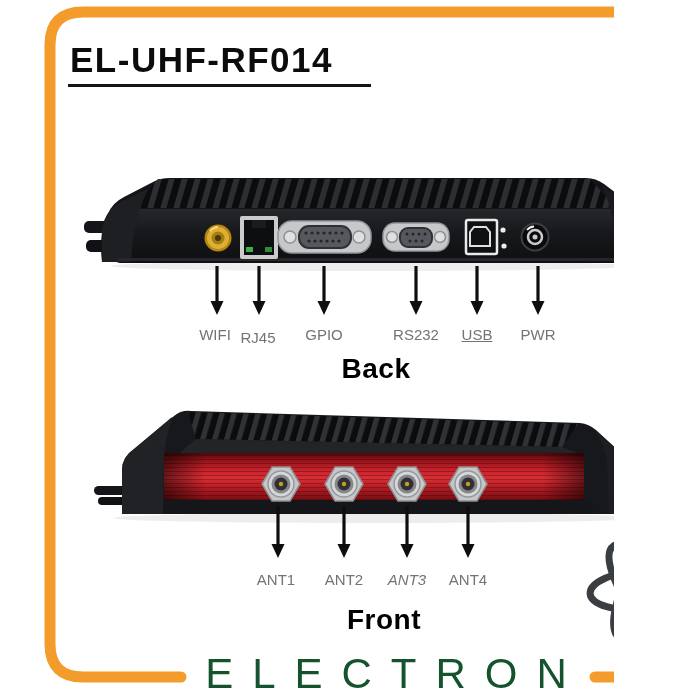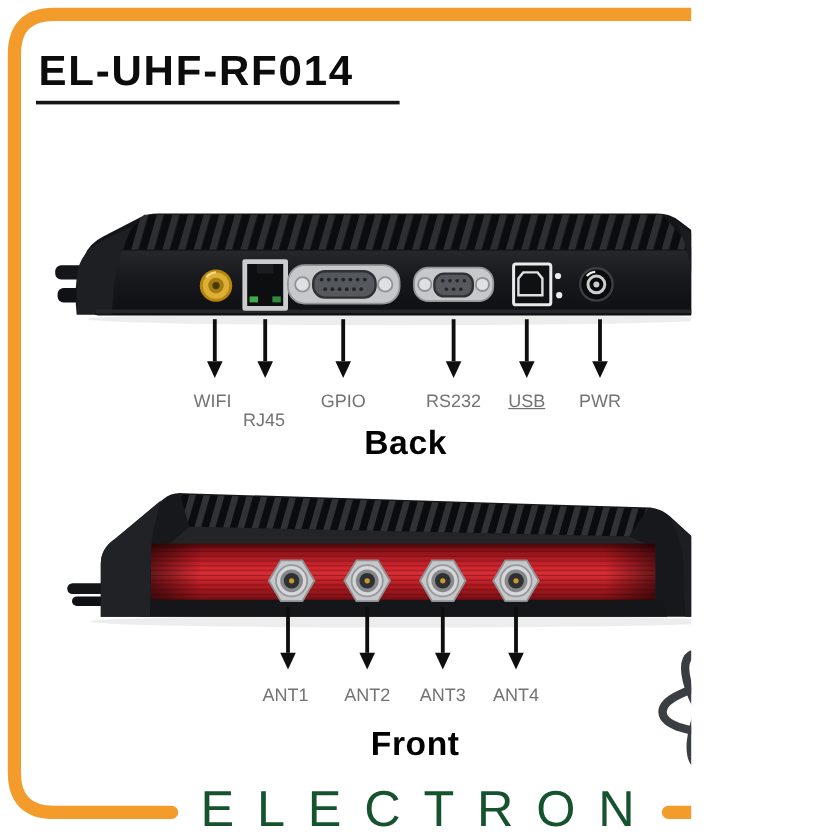--- a/index.html
+++ b/index.html
@@ -1,17 +1,17 @@
 <!DOCTYPE html>
 <html><head>
 <meta charset="utf-8">
 <style>
   html,body{margin:0;padding:0;background:#fff;}
   .canvas{position:relative;width:576px;height:700px;background:#ffffff;overflow:hidden;
-          font-family:"Liberation Sans",sans-serif;}
+          font-family:"Liberation Sans",sans-serif;margin-left:38px;}
   svg{position:absolute;left:0;top:0;}
   .title{position:absolute;left:32px;top:40px;font-size:35px;font-weight:700;color:#0c0c0c;
          letter-spacing:1.5px;white-space:nowrap;}
   .rule{position:absolute;left:30px;top:84px;width:303px;height:3px;background:#151515;}
   .lbl{position:absolute;transform:translateX(-50%);font-size:15px;color:#737373;white-space:nowrap;}
   .caption{position:absolute;transform:translateX(-50%);font-size:28px;font-weight:600;
            color:#000000;letter-spacing:.5px;white-space:nowrap;}
   .brand{position:absolute;left:348px;top:650px;transform:translateX(-50%);font-size:42px;
          font-weight:400;color:#14532d;letter-spacing:19px;text-indent:19px;white-space:nowrap;}
 </style>
@@ -233,30 +233,30 @@
     </g>
     <circle cx="605" cy="590" r="15" fill="#ffffff"></circle>
     <circle cx="605" cy="590" r="11.5" fill="none" stroke="#EE9B2D" stroke-width="6.5"></circle>
   </g>
 </svg>
 
   <div class="title">EL-UHF-RF014</div>
   <div class="rule"></div>
 
   <div class="lbl" style="left:177px;top:326px;">WIFI</div>
-  <div class="lbl" style="left:220px;top:342px;">RJ45</div>
+  <div class="lbl" style="left:220px;top:329px;">RJ45</div>
   <div class="lbl" style="left:286px;top:326px;">GPIO</div>
   <div class="lbl" style="left:378px;top:326px;">RS232</div>
   <div class="lbl" style="left:439px;top:326px;text-decoration:underline;">USB</div>
   <div class="lbl" style="left:500px;top:326px;">PWR</div>
 
   <div class="caption" style="left:338px;top:353px;">Back</div>
 
   <div class="lbl" style="left:238px;top:571px;">ANT1</div>
   <div class="lbl" style="left:306px;top:571px;">ANT2</div>
-  <div class="lbl" style="left:369px;top:571px;">ANT3</div>
+  <div class="lbl" style="left:369px;top:571px;font-style:italic;">ANT3</div>
   <div class="lbl" style="left:430px;top:571px;">ANT4</div>
 
   <div class="caption" style="left:346px;top:604px;text-align:right;">Front</div>
 
   <div class="brand">ELECTRON</div>
 
 </div>
 
 </body></html>

